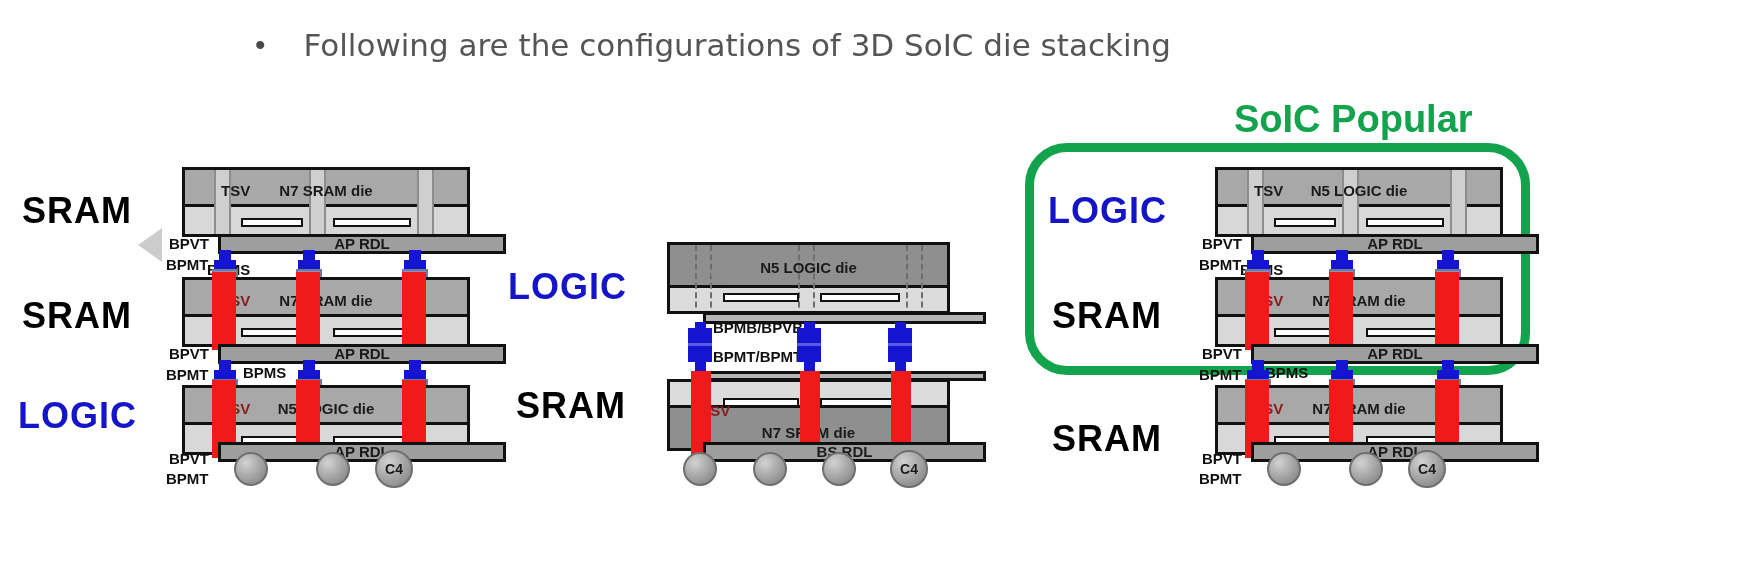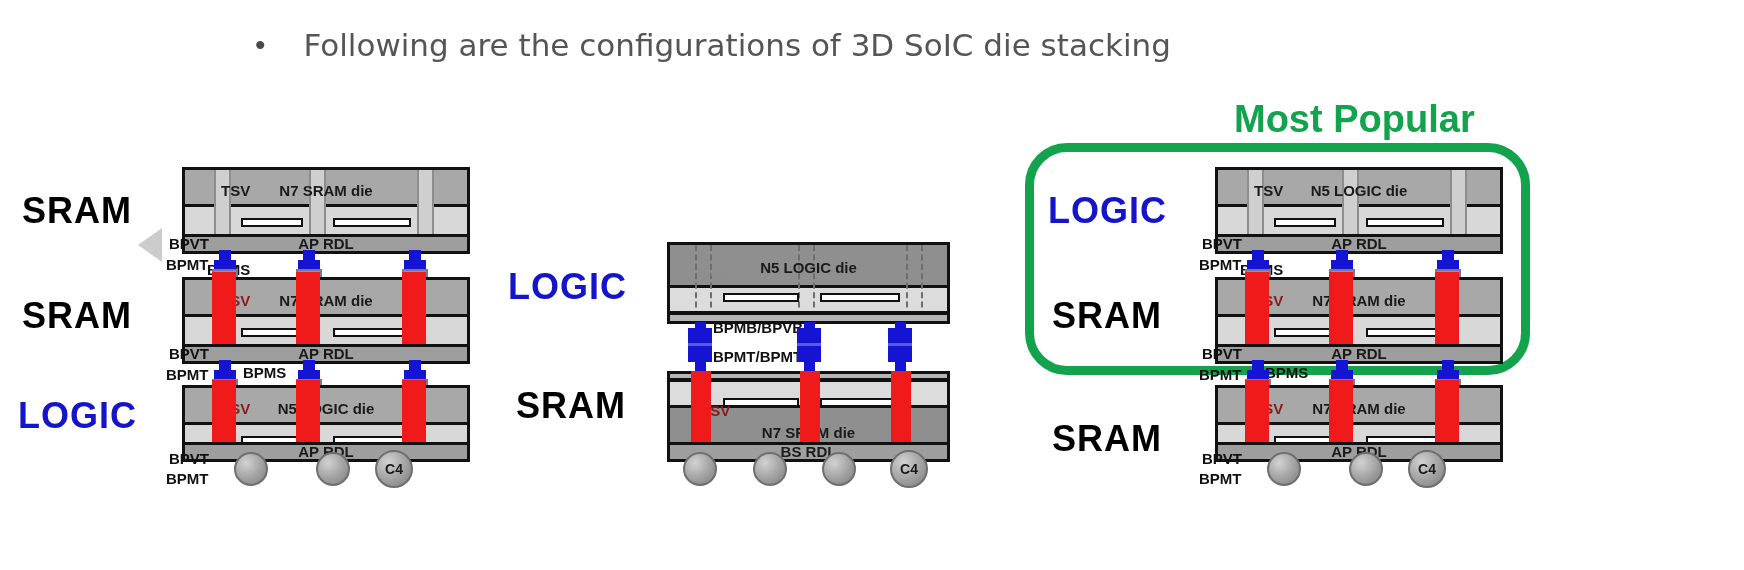--- a/index.html
+++ b/index.html
@@ -99,20 +99,21 @@
     background:#f01a1a;
     box-sizing:border-box;
   }
 
   
   .rdl{
     position:absolute;
     background:#9e9e9e;
     border:3px solid #111;
     box-sizing:border-box;
+    margin-left:36px;
   }
   .rdl .rdltext{
     position:absolute;left:0;right:0;top:50%;
     transform:translateY(-52%);
     text-align:center;
     font-size:15px;font-weight:bold;color:#1a1a1a;
     font-family:"Liberation Sans", sans-serif;
     white-space:nowrap;
   }
 
@@ -175,21 +176,21 @@
   }
 </style>
 </head>
 <body>
 
 <div id="header">
   <span class="bullet">•</span>
   <span class="headline">Following are the configurations of 3D SoIC die stacking</span>
 </div>
 
-<div id="most-popular-text" style="left:1234px;top:98px;">Most Popular</div>
+<div id="most-popular-text" style="left:1234px;top:98px;">SoIC Popular</div>
 <div id="most-popular-box" style="left:1025px;top:143px;width:505px;height:232px;"></div>
 
 <div id="pointer" style="left:138px;top:228px;"></div>
 
 <div class="stack-col">
 
   <div class="side-label sram" style="left:22px;top:190px;">SRAM</div>
   <div class="side-label sram" style="left:22px;top:295px;">SRAM</div>
   <div class="side-label logic" style="left:18px;top:395px;">LOGIC</div>
 

